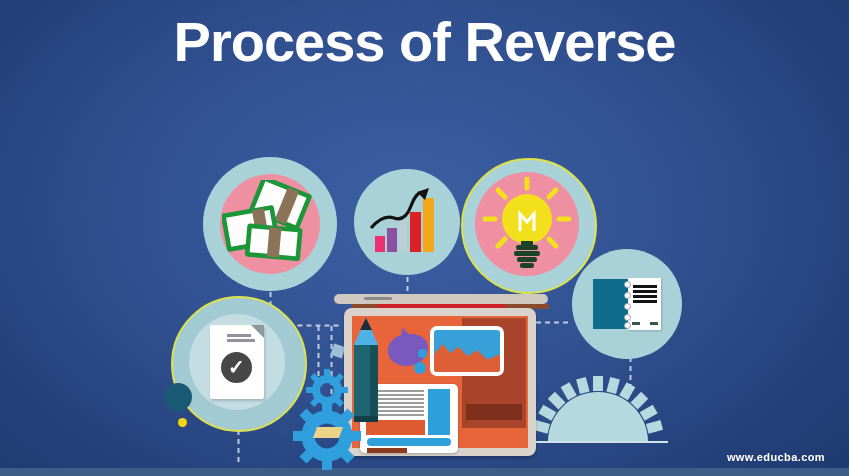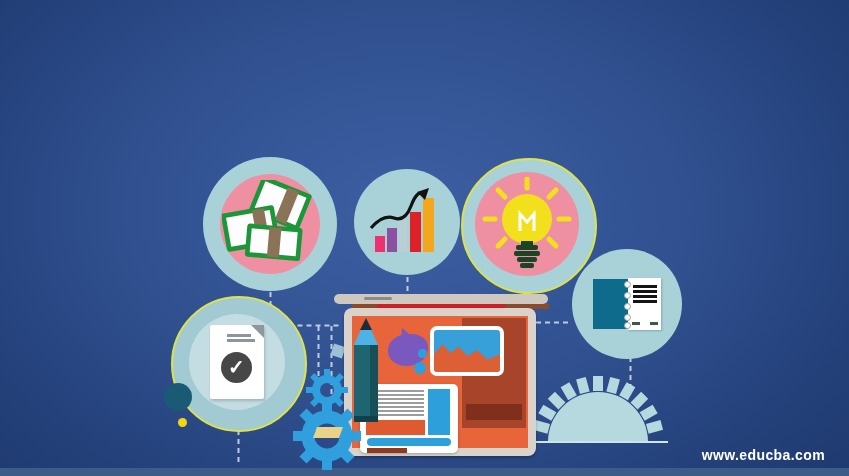--- a/index.html
+++ b/index.html
@@ -9,21 +9,21 @@
     background:radial-gradient(ellipse 620px 420px at 48% 44%, #3d60a4 0%, #30508f 45%, #24417b 75%, #1d386c 100%);
   }
   
   .title{
     position:absolute;top:10px;left:0;width:100%;text-align:center;
     color:#ffffff;font-weight:700;font-size:56px;line-height:63px;letter-spacing:-1px;margin:0;
   }
   
   .url{
     position:absolute;right:24px;bottom:13px;color:#ffffff;font-weight:700;
-    font-size:14px;letter-spacing:.4px;
+    font-size:11px;letter-spacing:.4px;
   }
   .bottom-strip{position:absolute;left:0;bottom:0;width:100%;height:8px;background:#3d5d88;}
   
   .connectors{position:absolute;left:0;top:0;z-index:2;pointer-events:none;}
   
   .circle{position:absolute;border-radius:50%;background:#a9d2d8;z-index:2;}
   .circle .inner{position:absolute;border-radius:50%;}
   .c-books{left:203px;top:157px;width:134px;height:134px;}
   .c-books .inner{left:17px;top:17px;width:100px;height:100px;background:#ef8fa2;}
   .c-chart{left:354px;top:169px;width:106px;height:106px;}
@@ -87,21 +87,21 @@
   .doc .fold{position:absolute;right:0;top:0;width:0;height:0;border-top:13px solid #8f979e;border-left:13px solid transparent;}
   .doc .l1{position:absolute;left:17px;top:9px;width:24px;height:2.5px;background:#8e9499;}
   .doc .l2{position:absolute;left:17px;top:14px;width:28px;height:2.5px;background:#8e9499;}
   .doc .chk{position:absolute;left:11px;top:27px;width:31px;height:31px;border-radius:50%;background:#474747;color:#ffffff;font-weight:700;font-size:20px;line-height:31px;text-align:center;}
 </style>
 </head>
 <body>
 
 <div id="canvas">
 
-  <h1 class="title"><br></h1>
+  <h1 class="title"><span>Process of Reverse</span><br></h1>
 
   <svg class="connectors" width="849" height="476">
     <path d="M270.5 292 V326 M270.5 325.5 H340 M318.5 326 V377 M331.5 326 V403
              M407.5 277 V297 M525.5 292 V322 M536 322.5 H571 M630.5 357 V385 M238.5 430 V462" fill="none" stroke="#d9e0ee" stroke-width="2" stroke-dasharray="5 4" opacity="0.85"></path>
   </svg>
 
   <svg class="half-gear" width="140" height="82" viewBox="0 0 140 82">
     <g fill="#b5d9de">
       <path d="M20 78 A50 50 0 0 1 120 78 Z"></path>
       <rect x="65" y="12" width="10" height="15" transform="rotate(-75 70 78)"></rect>

